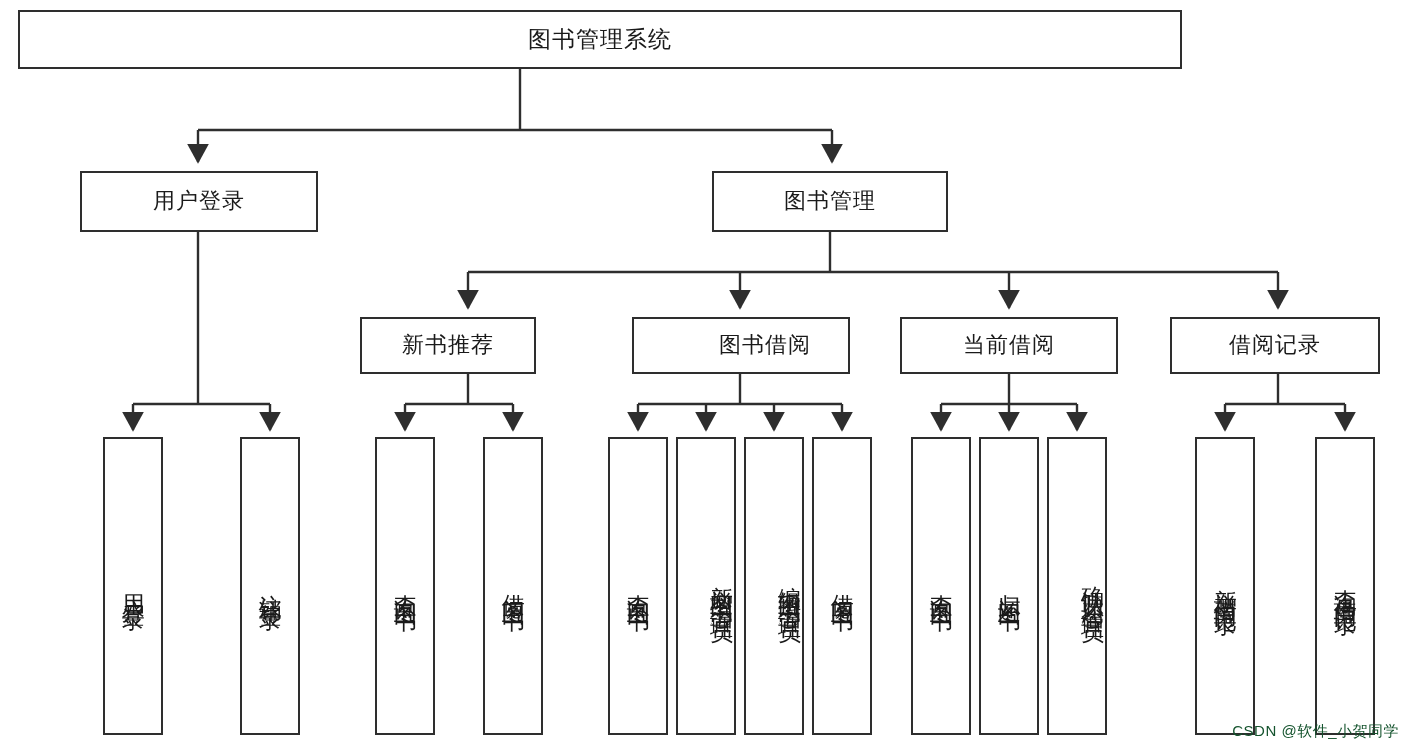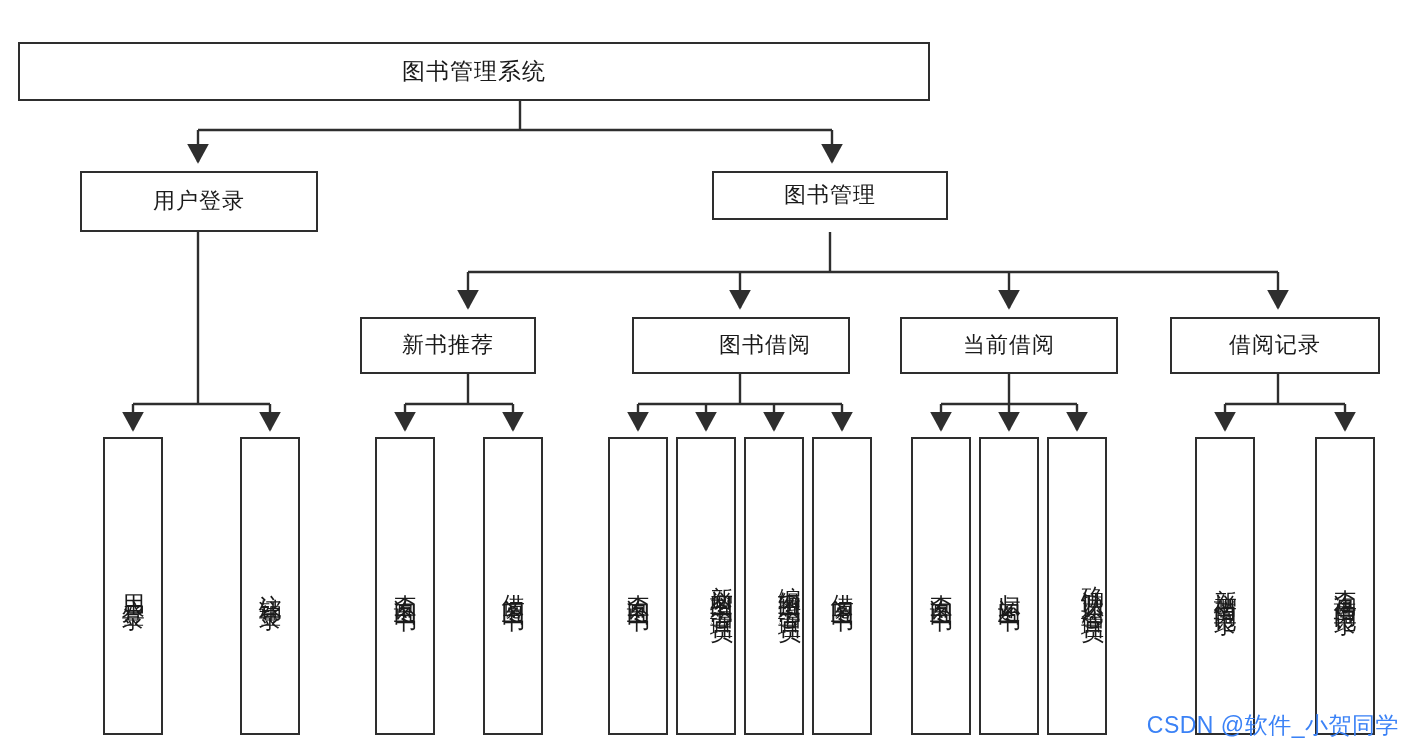--- a/index.html
+++ b/index.html
@@ -54,22 +54,22 @@
     left: 0;
     top: 0;
     width: 1405px;
     height: 747px;
     pointer-events: none;
   }
   .watermark {
     position: absolute;
     right: 6px;
     bottom: 6px;
-    font-size: 23px;
-    color: #3b82f6;
+    font-size: 15px;
+    color: #14532d;
     letter-spacing: 0.5px;
     white-space: nowrap;
     margin-top: 24px;
   }
 </style>
 </head>
 <body>
 
 <div id="canvas">
 
@@ -116,24 +116,24 @@
       <path d="M 1009 404 L 1009 430" marker-end="url(#arrow)"></path>
       <path d="M 1077 404 L 1077 430" marker-end="url(#arrow)"></path>
 
       <path d="M 1278 374 L 1278 404"></path>
       <path d="M 1225 404 L 1345 404"></path>
       <path d="M 1225 404 L 1225 430" marker-end="url(#arrow)"></path>
       <path d="M 1345 404 L 1345 430" marker-end="url(#arrow)"></path>
     </g>
   </svg>
 
-  <div class="node node-h node-root" style="left:18px; top:10px; width:912px; height:59px;margin-top:32px;">图书管理系统</div>
+  <div class="node node-h node-root" style="left:18px; top:10px; width:1164px; height:59px;">图书管理系统</div>
 
   <div class="node node-h" style="left:80px; top:171px; width:238px; height:61px;">用户登录</div>
-  <div class="node node-h" style="left:712px; top:171px; width:236px; height:49px;">图书管理</div>
+  <div class="node node-h" style="left:712px; top:171px; width:236px; height:61px;">图书管理</div>
 
   <div class="node node-h" style="left:360px; top:317px; width:176px; height:57px;">新书推荐</div>
   <div class="node node-h" style="left:632px; top:317px; width:218px; height:57px;padding-left:48px;">图书借阅</div>
   <div class="node node-h" style="left:900px; top:317px; width:218px; height:57px;text-align:center;">当前借阅</div>
   <div class="node node-h" style="left:1170px; top:317px; width:210px; height:57px;">借阅记录</div>
 
   <div class="node node-v centered" style="left:103px; top:437px; width:60px; height:298px;">用户登录</div>
   <div class="node node-v centered" style="left:240px; top:437px; width:60px; height:298px;">注销登录</div>
 
   <div class="node node-v centered" style="left:375px; top:437px; width:60px; height:298px;">查询图书</div>

